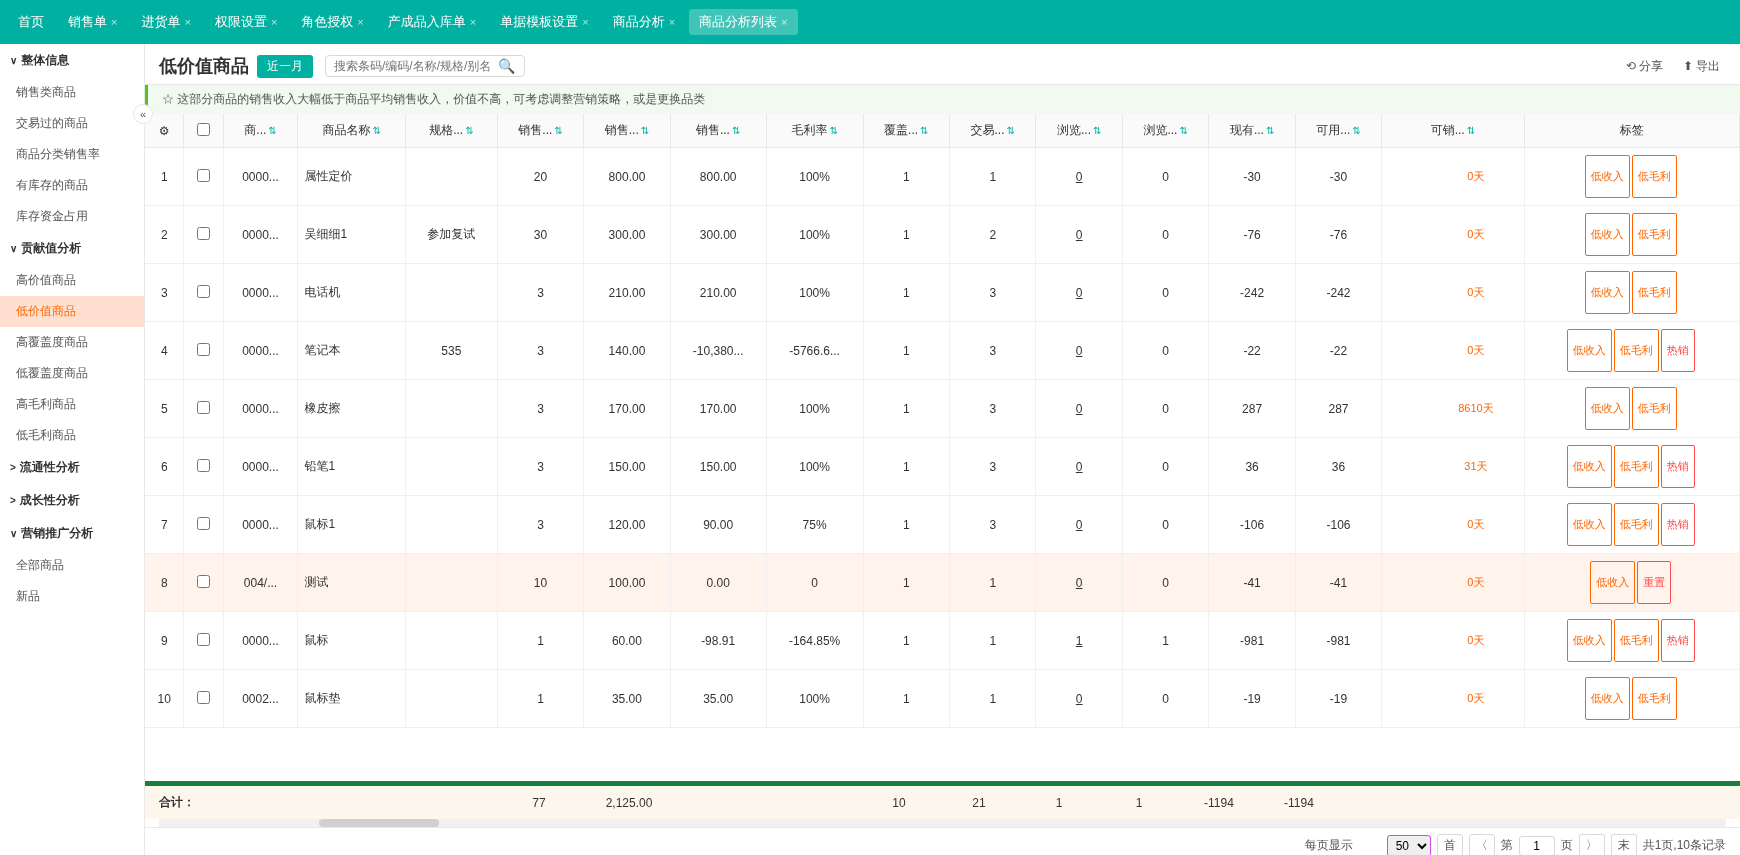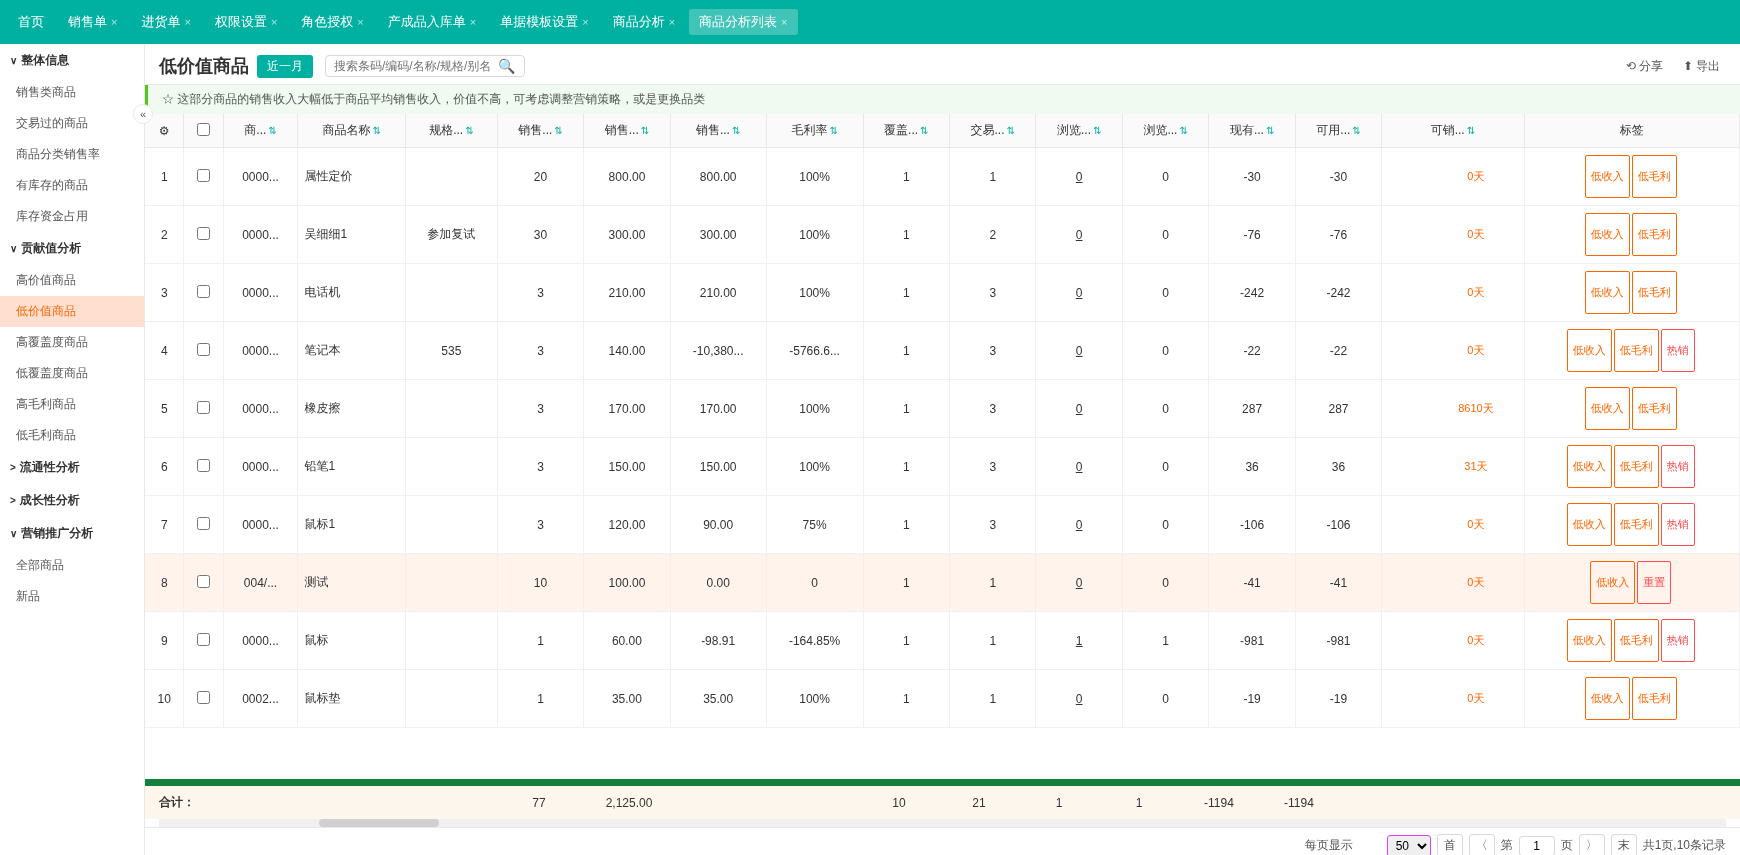--- a/index.html
+++ b/index.html
@@ -178,21 +178,21 @@
       font-size: 11px;
       margin-right: 2px;
     }
     .tag-orange { color: #ff6600; border: 1px solid #ff6600; }
     .tag-red { color: #ff4d4f; border: 1px solid #ff4d4f; }
     .days-tag { color: #ff6600; font-size: 11px; margin-left: 46px; }
     .link-underline { text-decoration: underline; color: #333; cursor: pointer; }
 
     
     .table-footer {
-      border-top: 7px solid #15803d;
+      border-top: 5px solid #15803d;
       background: #fdf6ec;
       display: flex;
       align-items: center;
       padding: 8px 14px;
       gap: 0;
       font-size: 12px;
     }
     .footer-label { color: #333; font-weight: bold; min-width: 80px; }
     .footer-cell { min-width: 80px; text-align: center; color: #333; }
 

